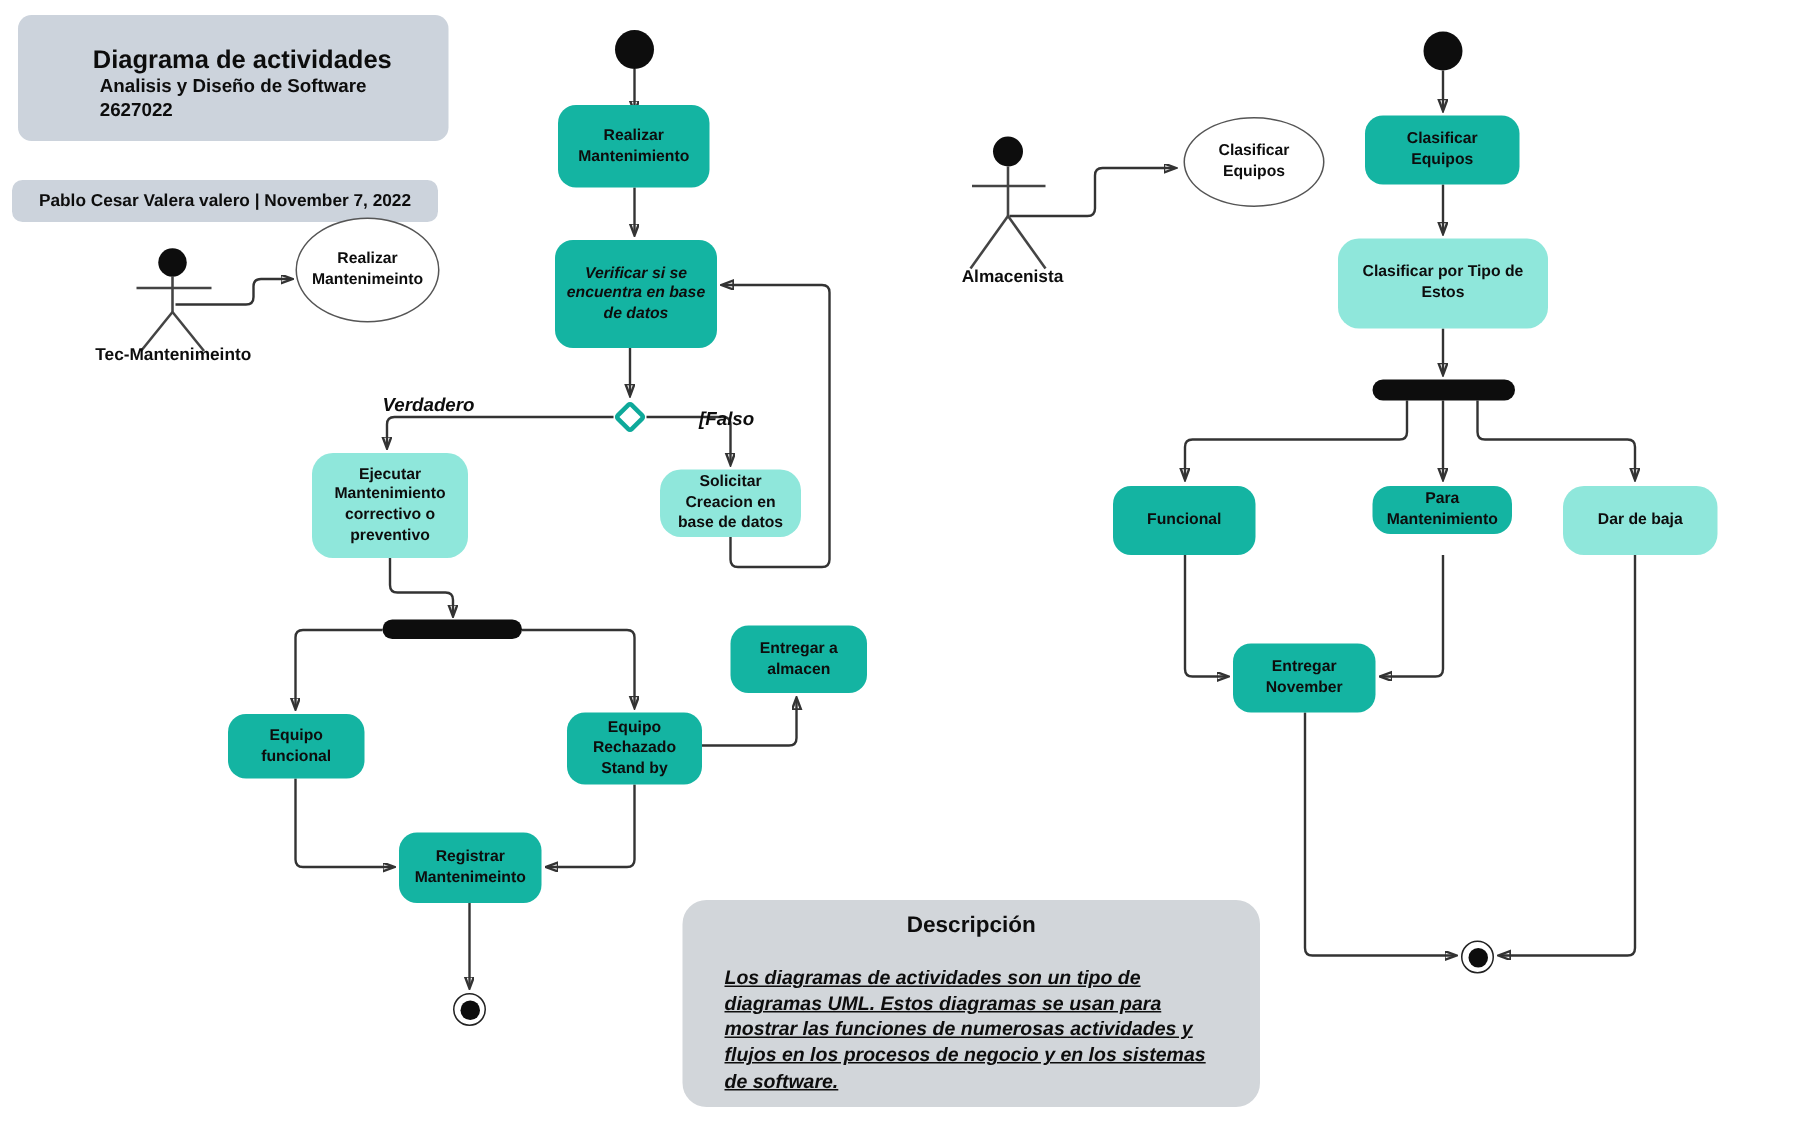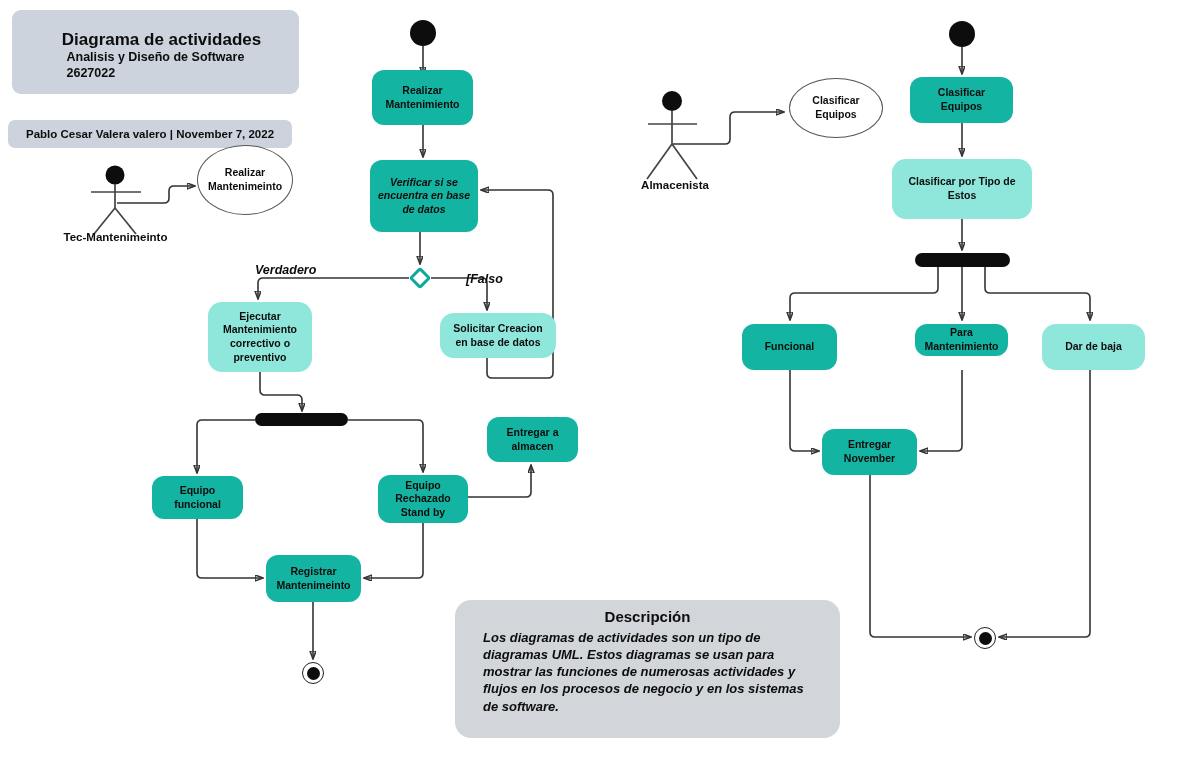--- a/index.html
+++ b/index.html
@@ -46,21 +46,21 @@
   .title-panel .t2 { font-weight:bold; font-size:12.5px; color:#0d0d0d; width:190px; text-align:left; line-height:1.25; margin-top:0; }
   .byline {
     position:absolute; left:8px; top:96px; width:284px; height:28px; background:#ccd3dc; border-radius:7px;
     display:flex; align-items:center; justify-content:center; font-weight:bold; font-size:11.5px; color:#0d0d0d;margin-top:24px;
   }
   .desc-panel {
     position:absolute; left:455px; top:600px; width:385px; height:138px; background:#d2d6da;
     border-radius:16px; box-sizing:border-box; padding:8px 28px 0 28px;
   }
   .desc-panel .dt { font-weight:bold; font-size:15px; text-align:center; color:#0d0d0d; }
-  .desc-panel .db { font-weight:bold; font-style:italic; font-size:13px; line-height:1.32; color:#0d0d0d; margin-top:4px; }
+  .desc-panel .db { font-weight:bold; font-style:italic; font-size:13px; line-height:1.32; color:#0d0d0d; margin-top:18px;text-decoration:underline; }
 </style>
 </head>
 <body>
 
 <div class="canvas">
 
   <svg class="edges">
     <defs>
       <marker id="arr" markerWidth="9" markerHeight="8" refX="7" refY="3" orient="auto" markerUnits="userSpaceOnUse">
         <path d="M0,0 L8,3 L0,6 Z" fill="#222"></path>
@@ -113,21 +113,21 @@
 
   <div class="startnode" style="left:410px;top:20px"></div>
   <div class="node" style="left:372px;top:70px;width:101px;height:55px">Realizar Mantenimiento</div>
   <div class="node it" style="left:370px;top:160px;width:108px;height:72px">Verificar si se encuentra en base de datos</div>
 
   <div class="diamond" style="left:412px;top:270px"></div>
   <div class="branch-label" style="left:255px;top:263px">Verdadero</div>
   <div class="branch-label" style="left:466px;top:272px">[Falso</div>
 
   <div class="node light" style="left:208px;top:302px;width:104px;height:70px">Ejecutar Mantenimiento correctivo o preventivo</div>
-  <div class="node light" style="left:440px;top:313px;width:116px;height:45px">Solicitar Creacion en base de datos</div>
+  <div class="node light" style="left:440px;top:313px;width:94px;height:45px">Solicitar Creacion en base de datos</div>
 
   <div class="fork" style="left:255px;top:413px;width:93px;height:13px"></div>
 
   <div class="node" style="left:152px;top:476px;width:91px;height:43px">Equipo funcional</div>
   <div class="node" style="left:378px;top:475px;width:90px;height:48px">Equipo Rechazado Stand by</div>
   <div class="node" style="left:487px;top:417px;width:91px;height:45px">Entregar a almacen</div>
   <div class="node" style="left:266px;top:555px;width:95px;height:47px">Registrar Mantenimeinto</div>
 
   <div class="endnode" style="left:302px;top:662px">
       <div class="dot"></div>

